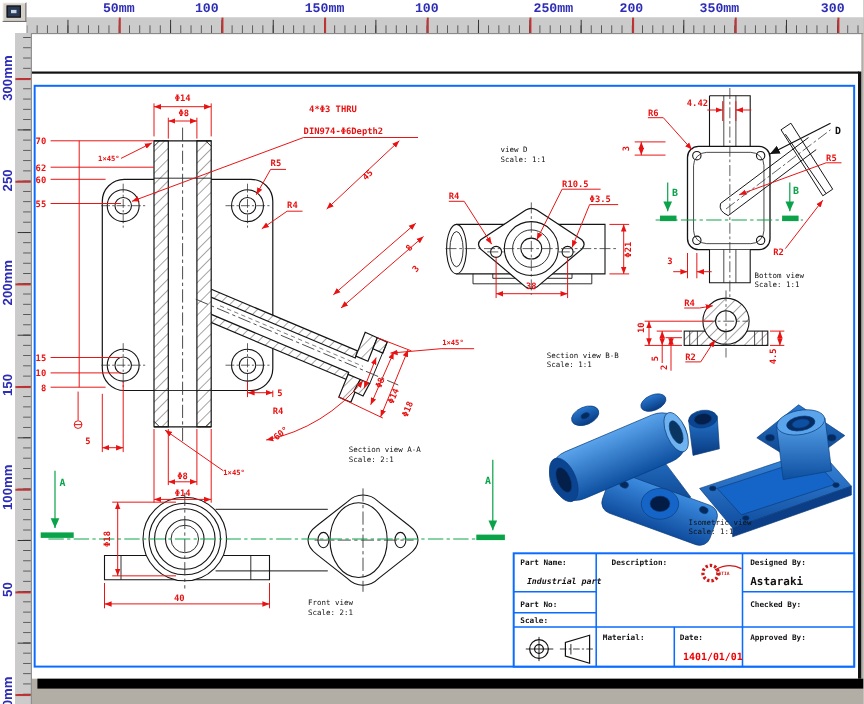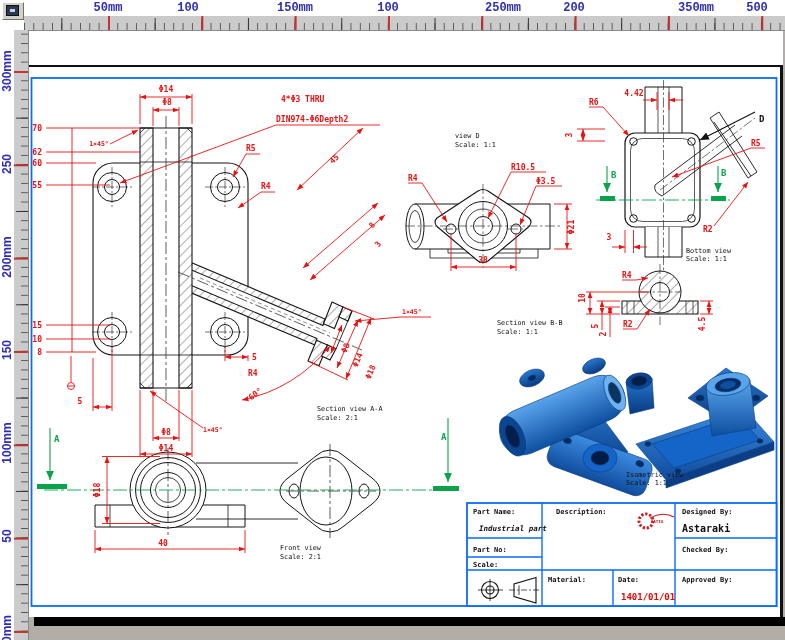--- a/index.html
+++ b/index.html
@@ -412,22 +412,22 @@
         </div>
     </div>
   </div>
 
   <span class="rlab top" style="left:108px">50mm</span>
   <span class="rlab top" style="left:188px">100</span>
   <span class="rlab top" style="left:295px">150mm</span>
   <span class="rlab top" style="left:388px">100</span>
   <span class="rlab top" style="left:503px">250mm</span>
   <span class="rlab top" style="left:574px">200</span>
-  <span class="rlab top" style="left:696px">350mm</span>
-  <span class="rlab top" style="left:757px">500</span>
+  <span class="rlab top" style="left:654px">350mm</span>
+  <span class="rlab top" style="left:757px">300</span>
   <span class="rlab left" style="top:71px">300mm</span>
   <span class="rlab left" style="top:164px">250</span>
   <span class="rlab left" style="top:257px">200mm</span>
   <span class="rlab left" style="top:350px">150</span>
   <span class="rlab left" style="top:443px">100mm</span>
   <span class="rlab left" style="top:536px">50</span>
   <span class="rlab left" style="top:629px">0mm</span>
 </div>
 
 </body></html>

